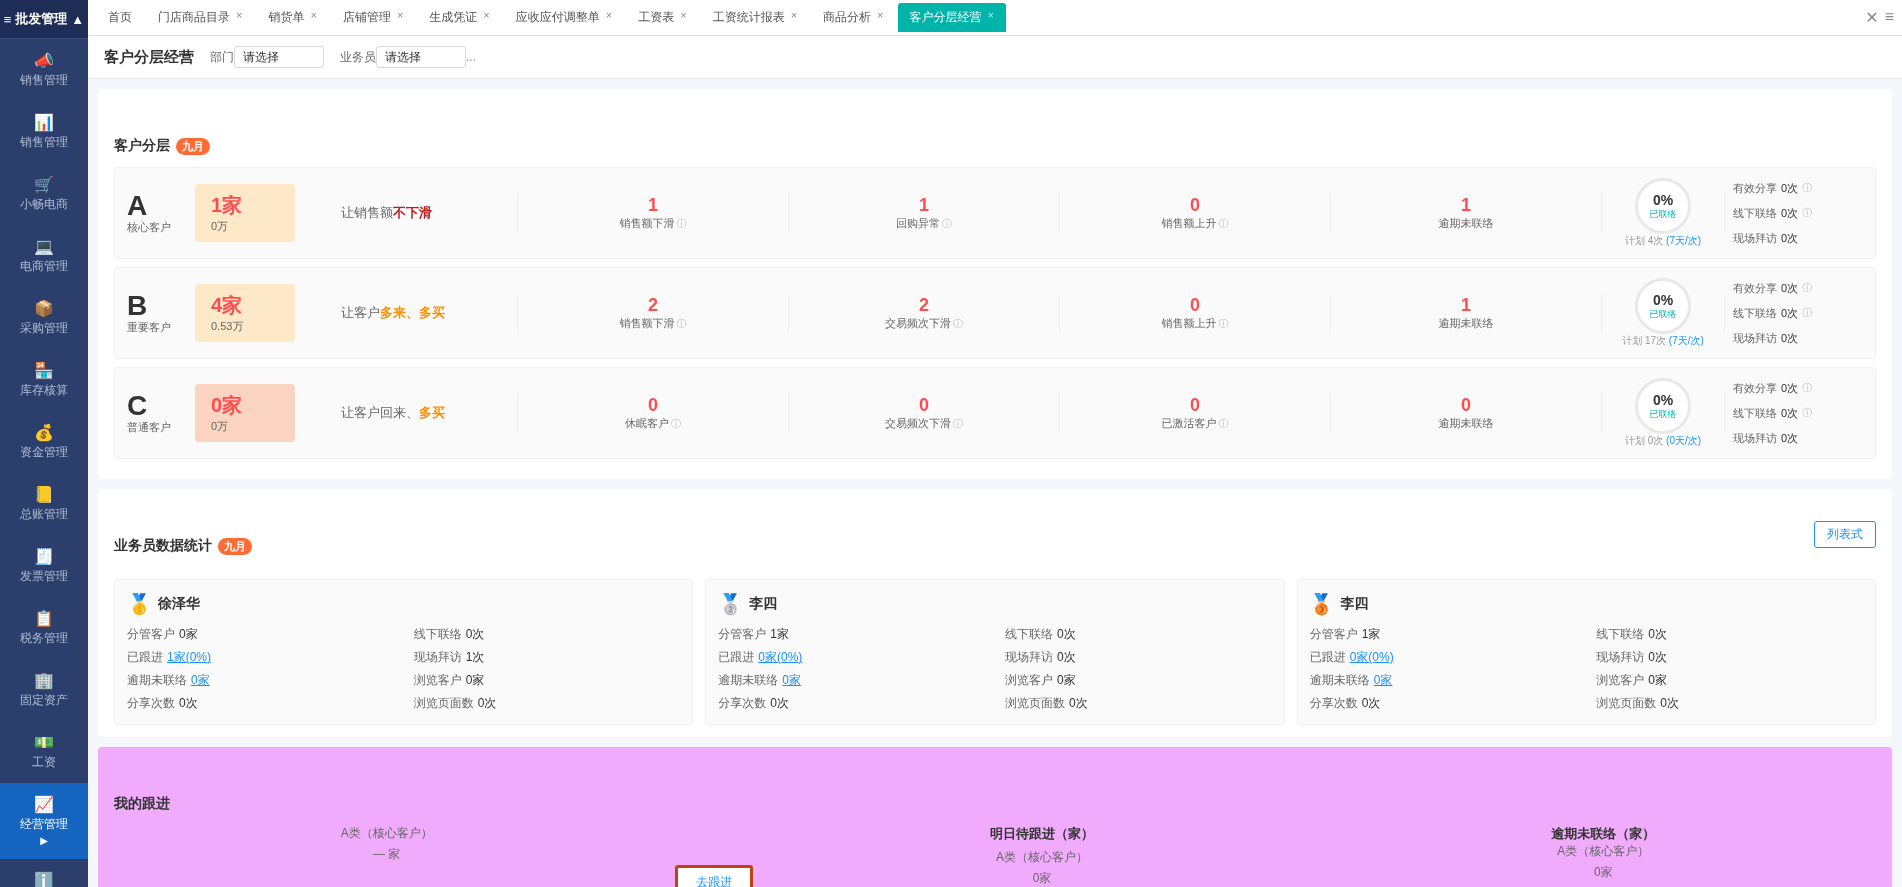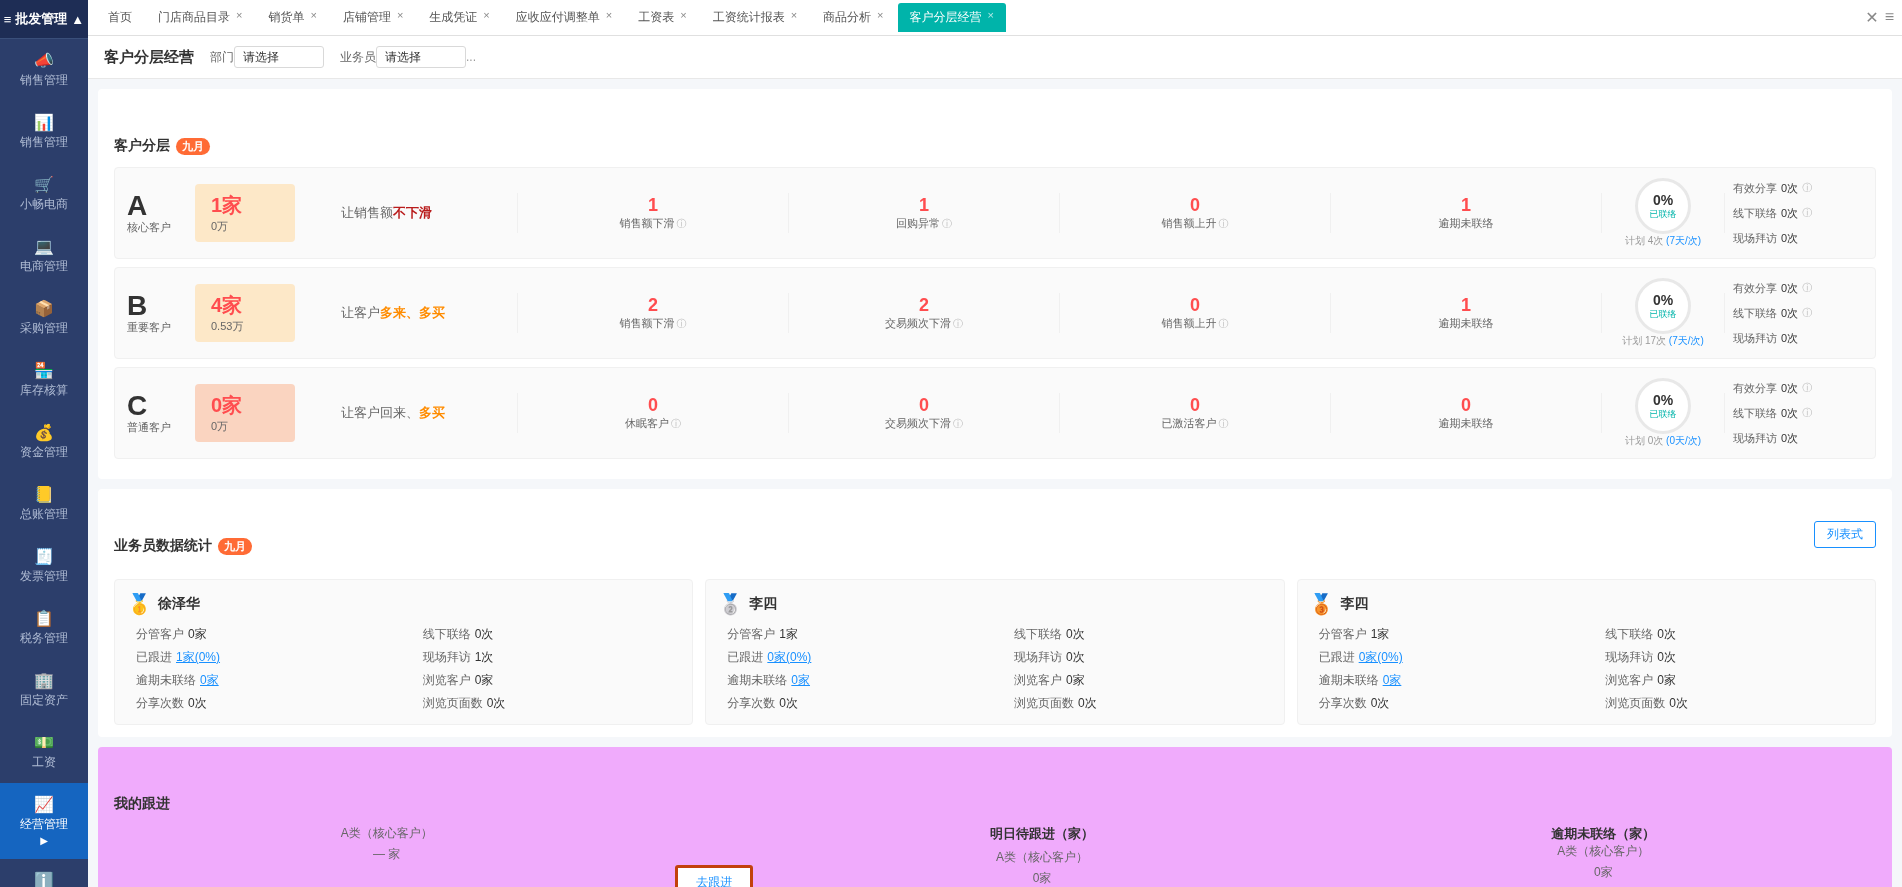--- a/index.html
+++ b/index.html
@@ -265,21 +265,21 @@
       margin-bottom: 10px;
     }
     .staff-medal { font-size: 20px; }
     .staff-name { font-size: 14px; font-weight: bold; color: #333; }
     .staff-stats-grid {
       display: grid;
       grid-template-columns: 1fr 1fr;
       gap: 6px 20px;
     }
     .staff-stat-row { display: flex; align-items: center; gap: 4px; font-size: 12px; }
-    .staff-stat-label { color: #666; white-space: nowrap; margin-left: 9px; }
+    .staff-stat-label { color: #666; white-space: nowrap; }
     .staff-stat-val { color: #333; }
     .staff-stat-val.link { color: #1890ff; text-decoration: underline; cursor: pointer; }
 
     
     .my-followup-section {
       margin: 0 10px 10px;
       background: #f0abfc;
       border-radius: 4px;
       padding: 12px 16px;
     }

